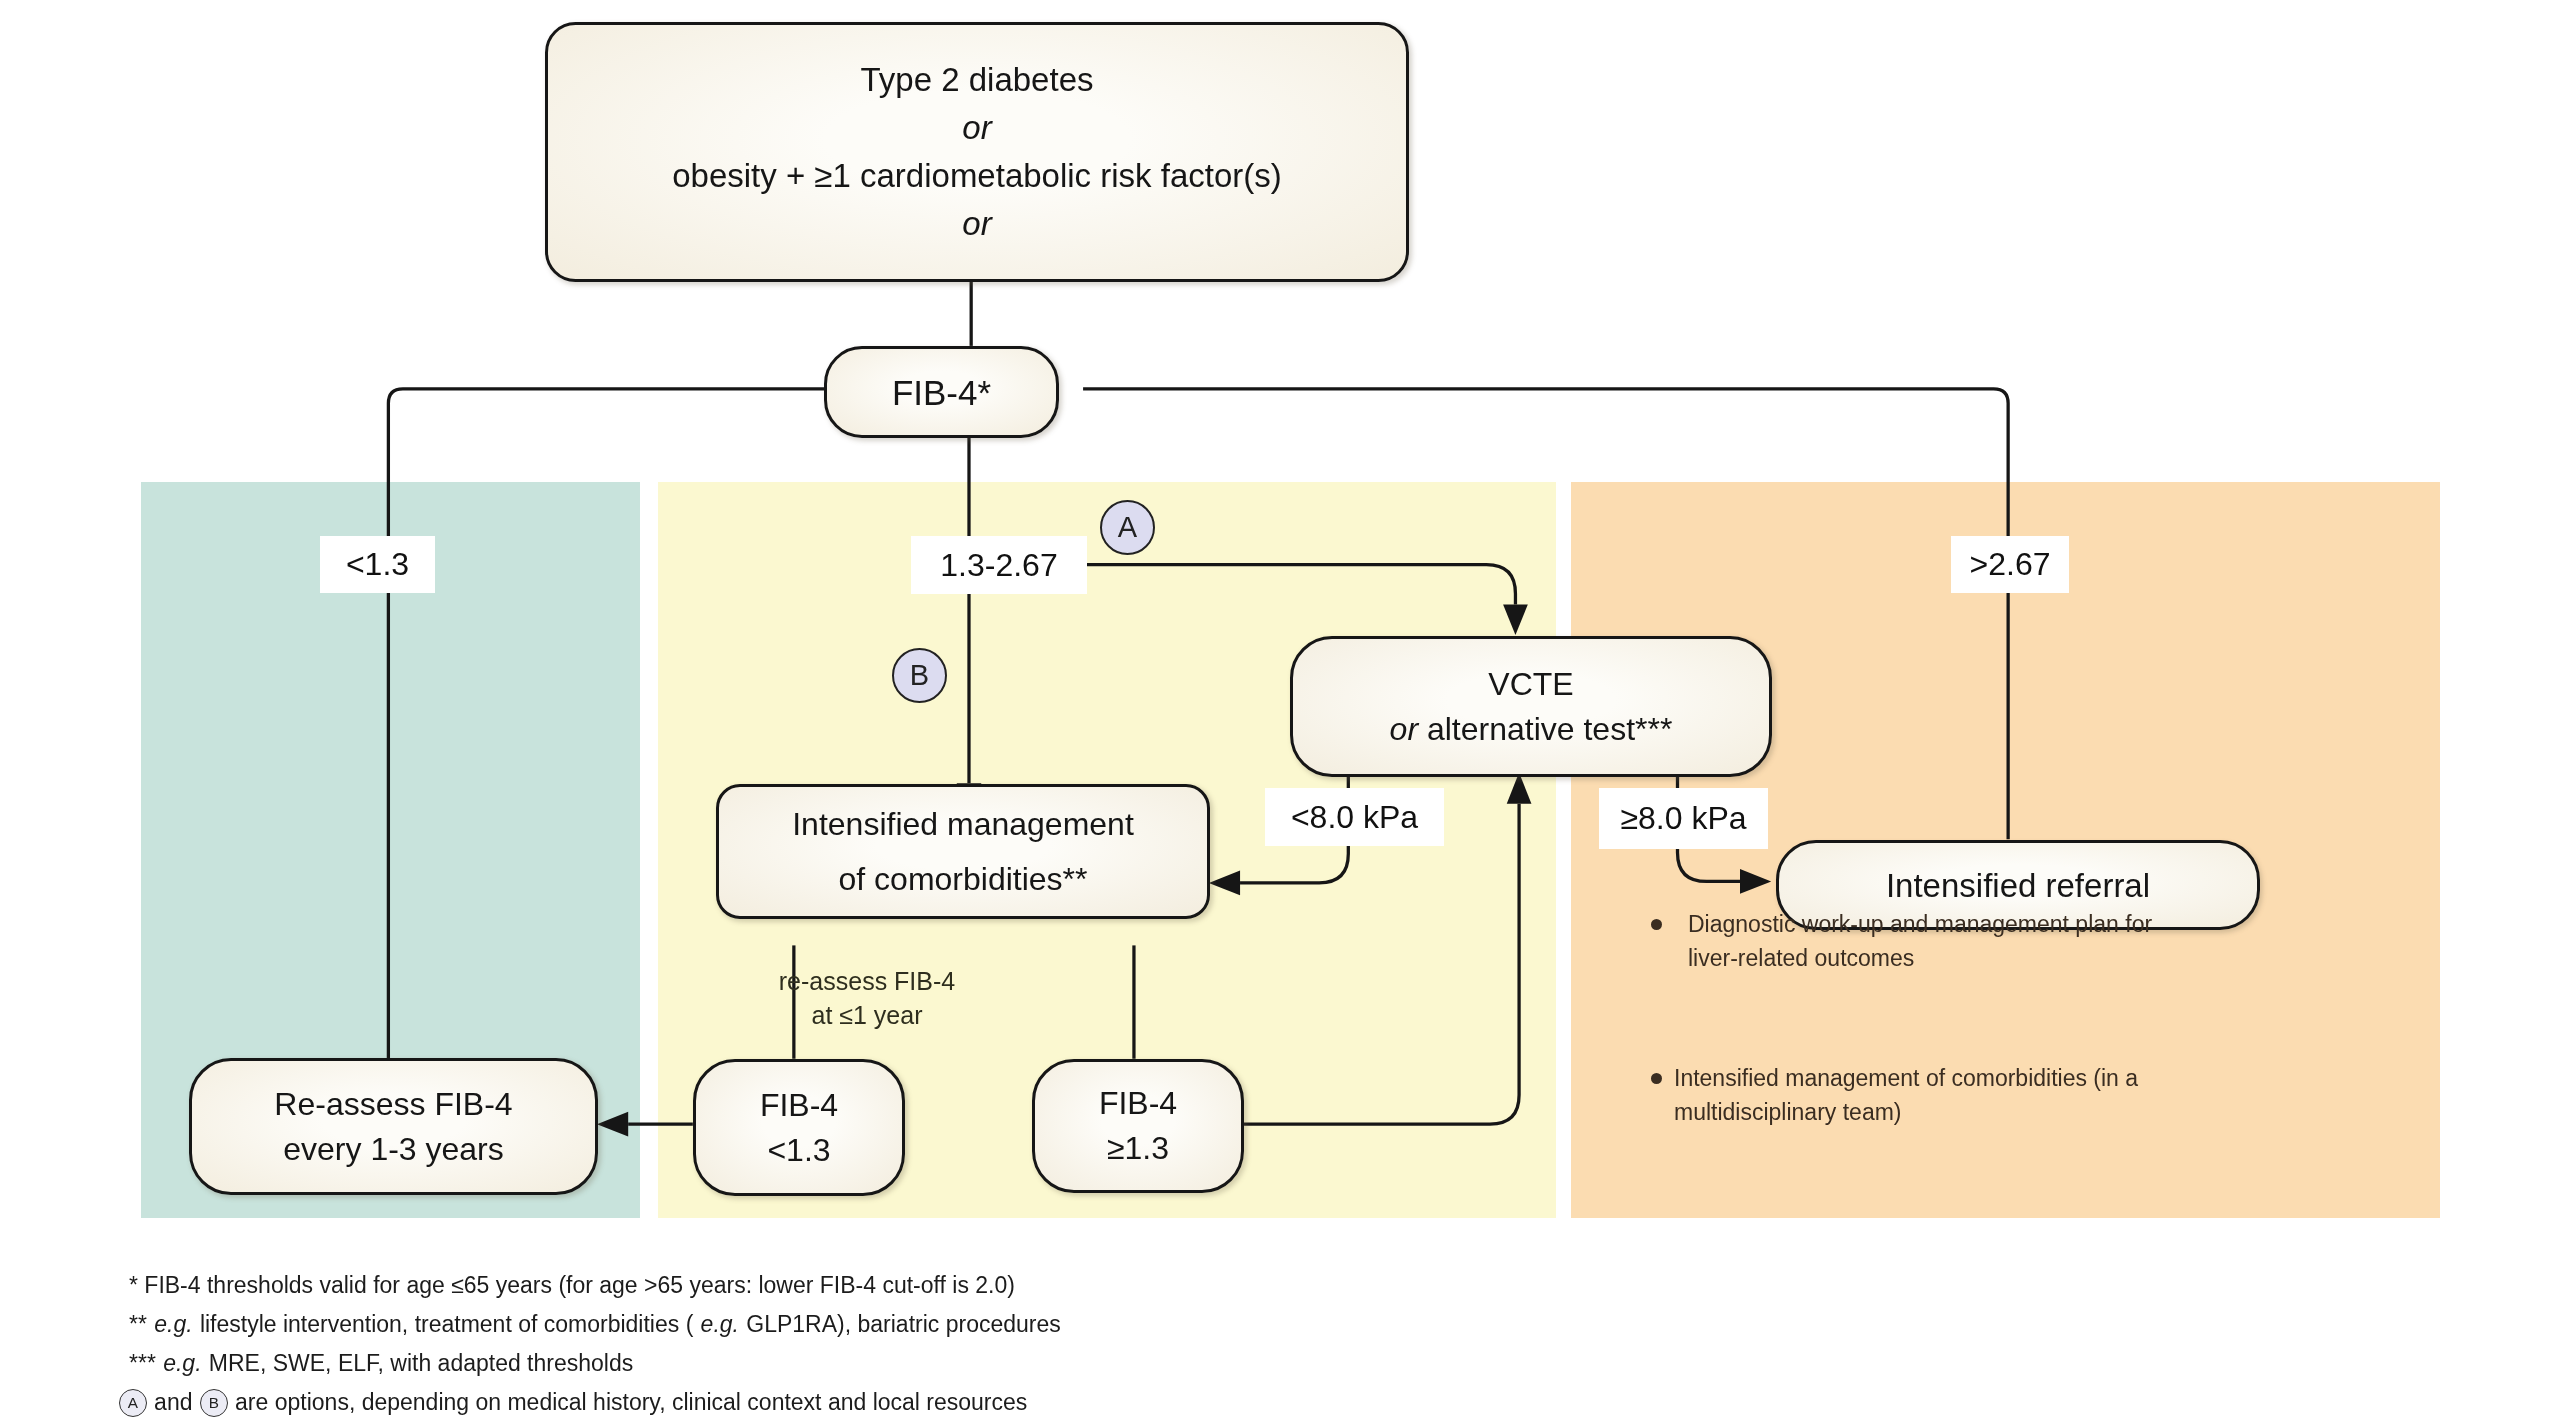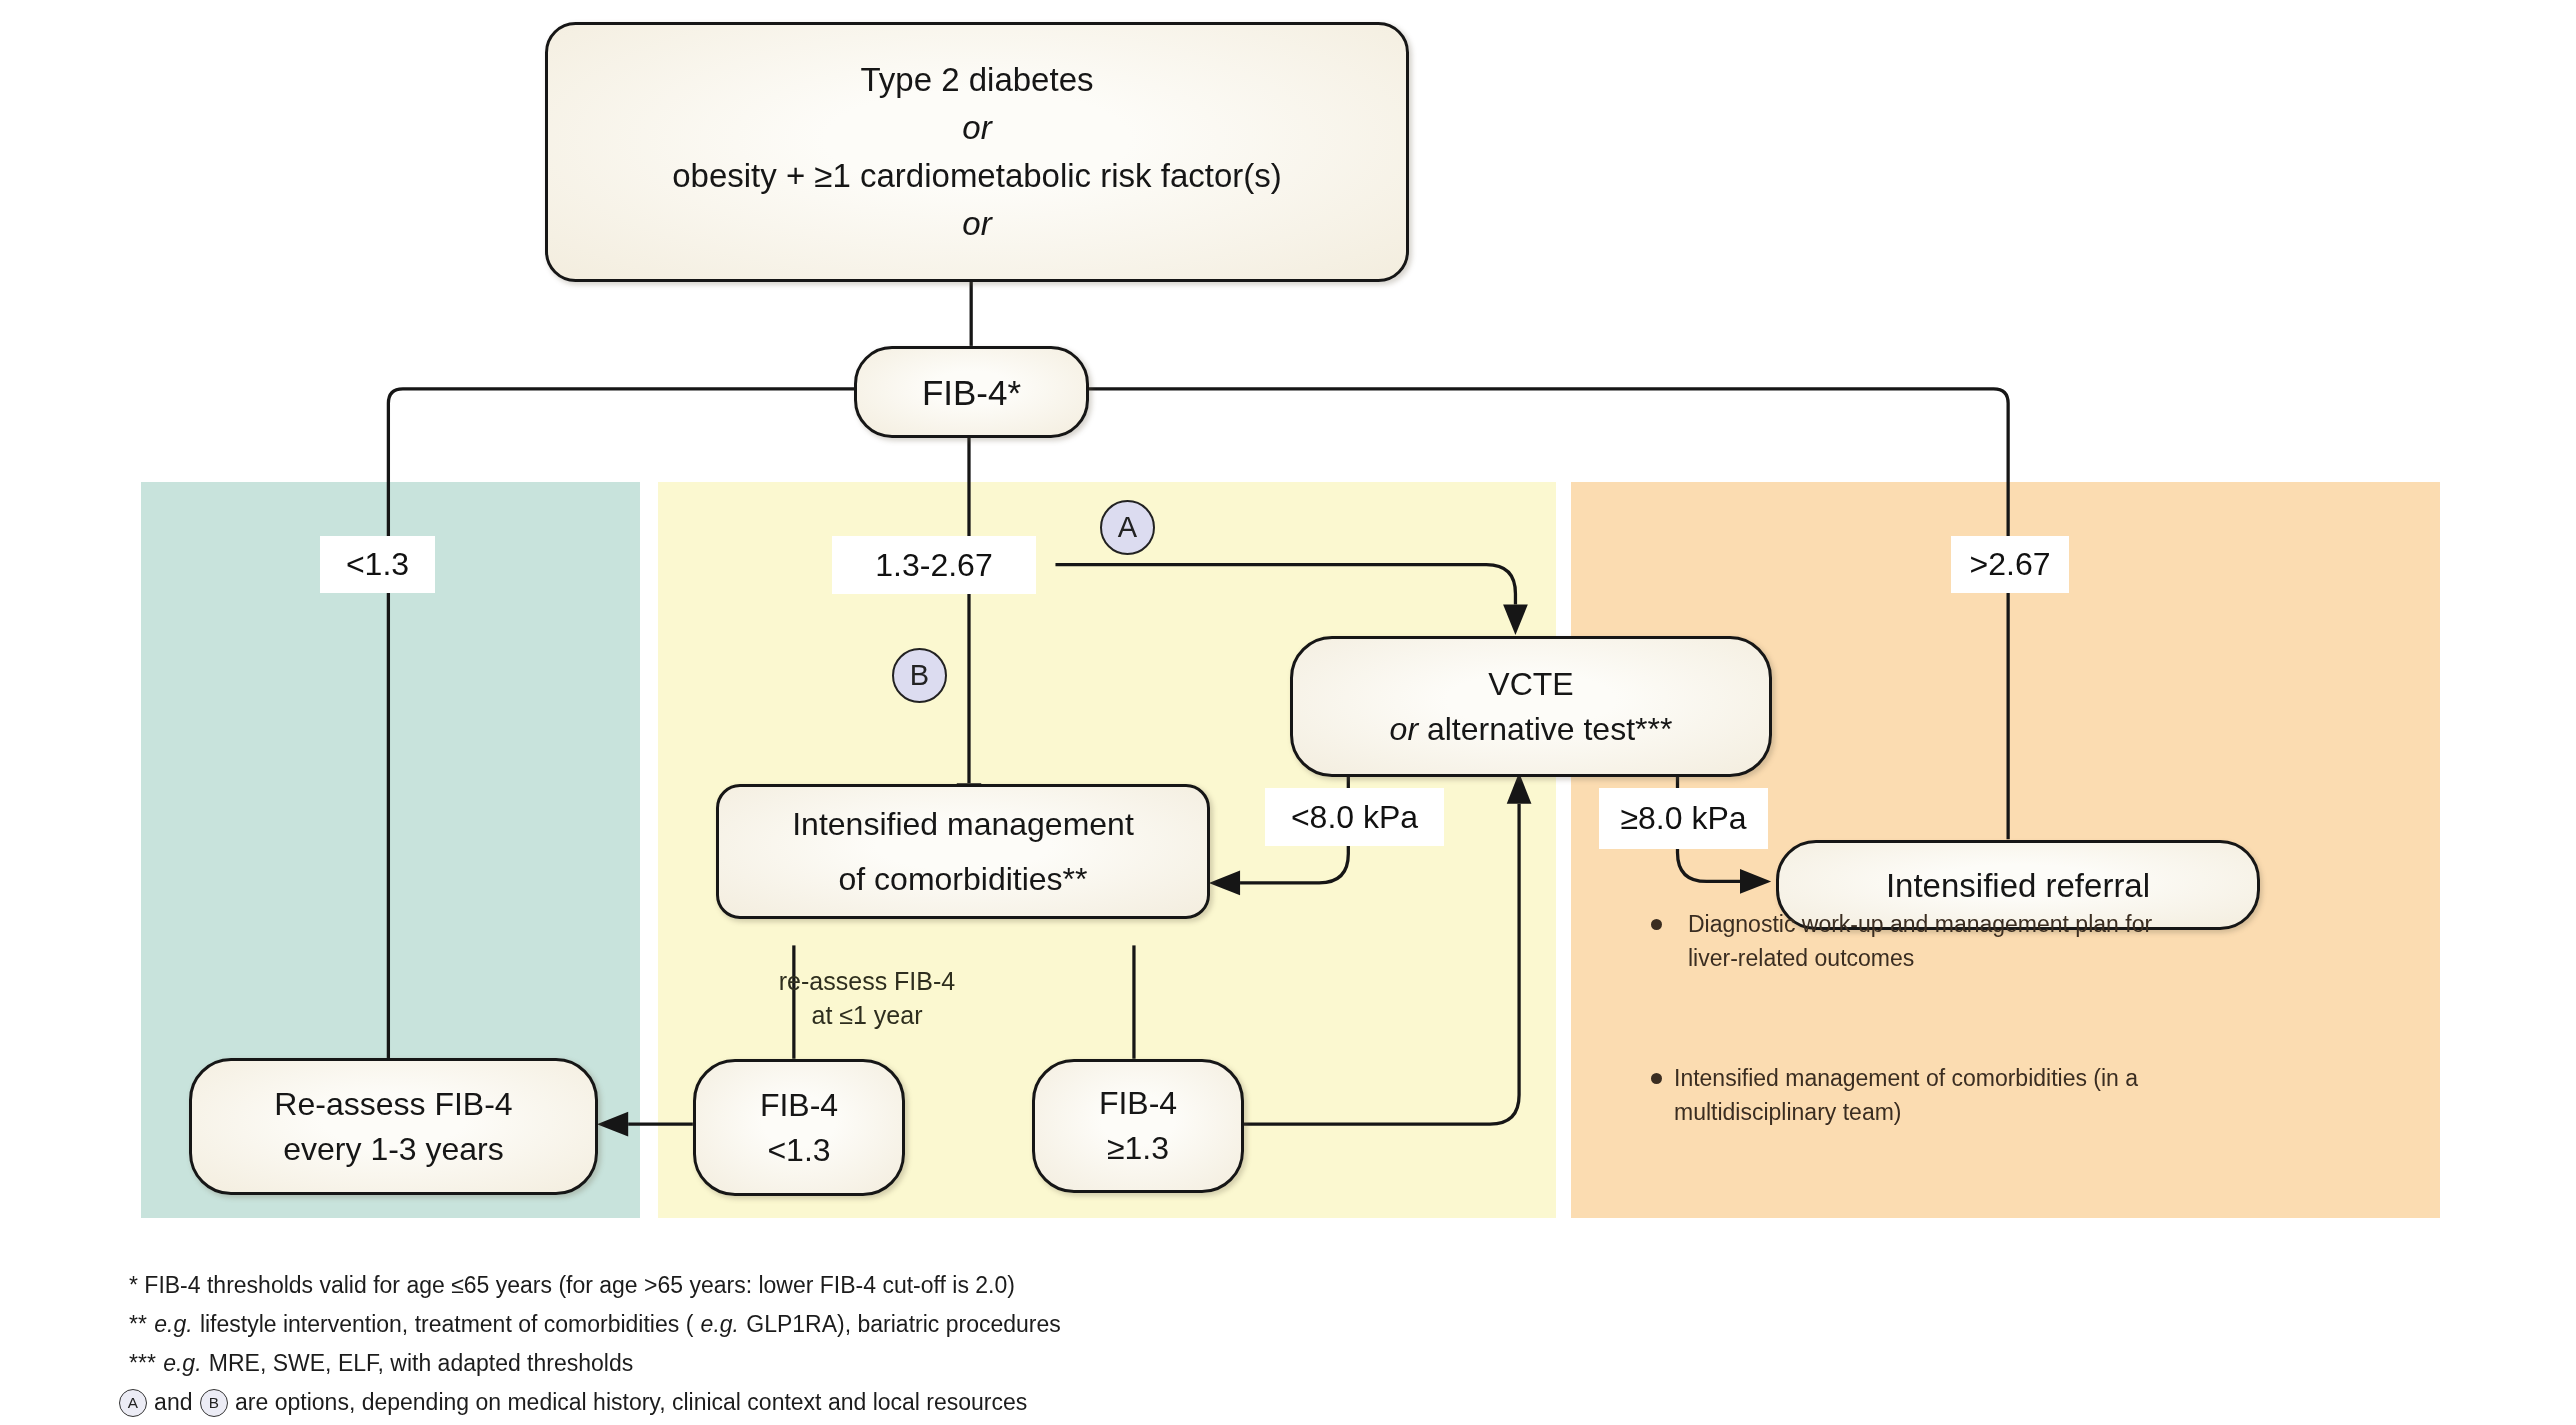--- a/index.html
+++ b/index.html
@@ -24,37 +24,37 @@
     border:3.3px solid #161616;
     display:flex;flex-direction:column;align-items:center;justify-content:center;
     text-align:center;
     box-shadow:2.2px 2.9px 5.1px rgba(110,100,80,0.28);
   }
   .node .ln{font-size:32px;line-height:45px;white-space:nowrap;text-align:center;}
   .it{font-style:italic;}
 
   .node.top-box{left:545px;top:22px;width:858px;height:254px;border-radius:30.5px;}
   .node.top-box .ln{font-size:33px;line-height:48px;}
-  .node.fib4{left:854px;top:346px;width:229px;height:86px;border-radius:38px;}
+  .node.fib4{left:824px;top:346px;width:229px;height:86px;border-radius:38px;}
   .node.fib4 .ln{font-size:35px;}
   .node.vcte{left:1290px;top:636px;width:476px;height:135px;border-radius:42px;}
   .node.intensified{left:716px;top:784px;width:488px;height:129px;border-radius:24px;gap:10px;}
   .node.reassess{left:189px;top:1058px;width:403px;height:131px;border-radius:42px;}
   .node.lt13{left:693px;top:1059px;width:206px;height:131px;border-radius:42px;}
   .node.ge13{left:1032px;top:1059px;width:206px;height:128px;border-radius:42px;}
   .node.hep{left:1776px;top:840px;width:478px;height:84px;border-radius:40px;}
   .node.hep .ln{font-size:33px;}
 
   .flow-label{
     position:absolute;z-index:4;background:#ffffff;
     display:flex;align-items:center;justify-content:center;
     font-size:32px;color:#111111;white-space:nowrap;
   }
   .flow-label.lbl-lt13{left:320px;top:536px;width:115px;height:57px;}
-  .flow-label.lbl-mid{left:832px;top:536px;width:204px;height:58px;}
+  .flow-label.lbl-mid{left:911px;top:536px;width:176px;height:58px;}
   .flow-label.lbl-gt267{left:1951px;top:536px;width:118px;height:57px;}
   .flow-label.lbl-lt8{left:1265px;top:788px;width:179px;height:58px;}
   .flow-label.lbl-ge8{left:1599px;top:788px;width:169px;height:61px;}
 
   .badge{
     position:absolute;z-index:4;
     width:51px;height:51px;border-radius:50%;
     background:var(--badge,#dcdcf0);border:2.9px solid #222222;
     display:flex;align-items:center;justify-content:center;
     font-size:29px;color:#222222;

